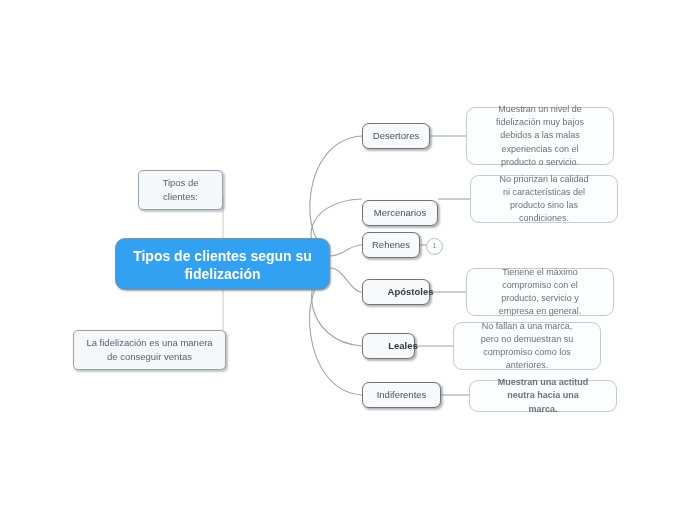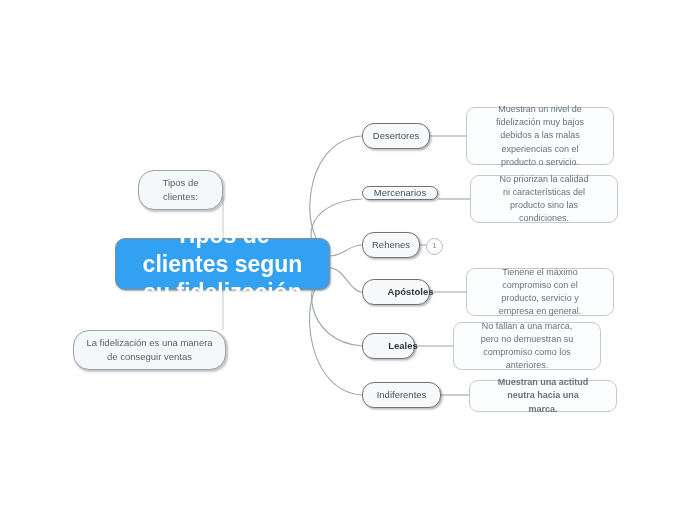--- a/index.html
+++ b/index.html
@@ -35,32 +35,33 @@
     justify-content: center;
     text-align: center;
   }
 
   
   .root-node {
     background: #33a1f2;
     border: 1px solid #8a8f94;
     border-radius: 10px;
     color: #ffffff;
-    font-size: 23px;
+    font-size: 14px;
     font-weight: bold;
     line-height: 1.25;
     padding: 6px 14px;
     box-shadow: 1px 1px 2px rgba(90,95,100,0.55);
+    align-items: flex-end;
   }
 
   
   .cat-node {
     background: #f7f9fb;
     border: 1px solid #6e747a;
-    border-radius: 12px;
+    border-radius: 7px;
     color: #4b5157;
     font-size: 9.5px;
     line-height: 1.2;
     padding: 4px 8px;
     box-shadow: 1.5px 1.5px 2px rgba(110,116,122,0.5);
   }
   .cat-node.bold {
     font-weight: bold;
     color: #32383e;
     padding-left: 37px;
@@ -74,21 +75,21 @@
     color: #6a7077;
     font-size: 9px;
     line-height: 1.45;
     padding: 5px 26px;
   }
 
   
   .note-node {
     background: #f5f8fb;
     border: 1px solid #9aa3ab;
-    border-radius: 16px;
+    border-radius: 5px;
     color: #5a6066;
     font-size: 9.5px;
     line-height: 1.45;
     padding: 5px 9px;
     box-shadow: 1.5px 1.5px 2px rgba(120,126,132,0.45);
   }
 
   
   .count-badge {
     position: absolute;
@@ -143,21 +144,21 @@
   </div>
 
   <div class="node root-node" style="left:115px; top:238px; width:215px; height:52px;">
     <span>Tipos de clientes segun su fidelización</span>
   </div>
 
   <div class="node cat-node" style="left:362px; top:123px; width:68px; height:26px;">
     <span>Desertores</span>
   </div>
 
-  <div class="node cat-node" style="left:362px; top:186px; width:76px; height:14px;">
+  <div class="node cat-node" style="left:362px; top:200px; width:76px; height:26px;">
     <span>Mercenarios</span>
   </div>
 
   <div class="node cat-node" style="left:362px; top:232px; width:58px; height:26px;">
     <span>Rehenes</span>
   </div>
   <div class="count-badge" style="left:426px; top:238px;">
     <span>1</span>
   </div>
 

